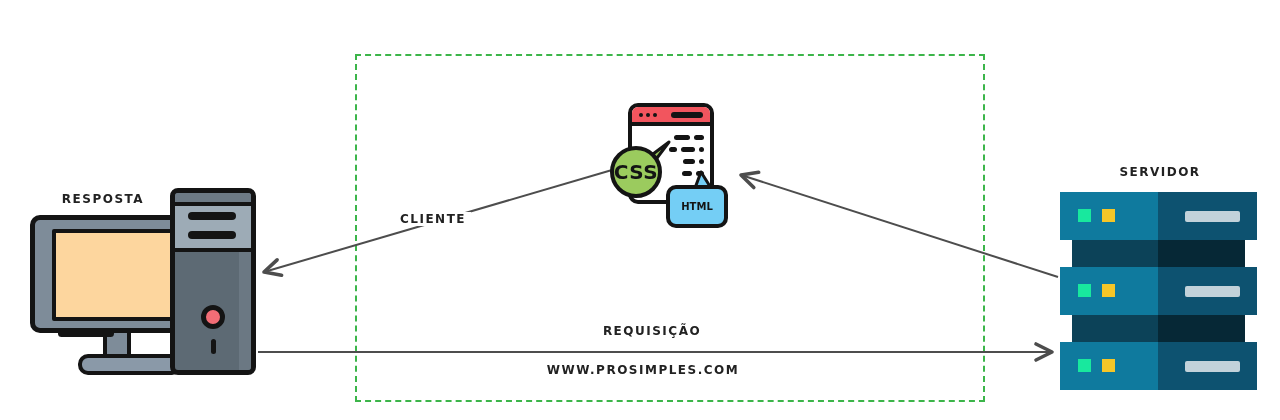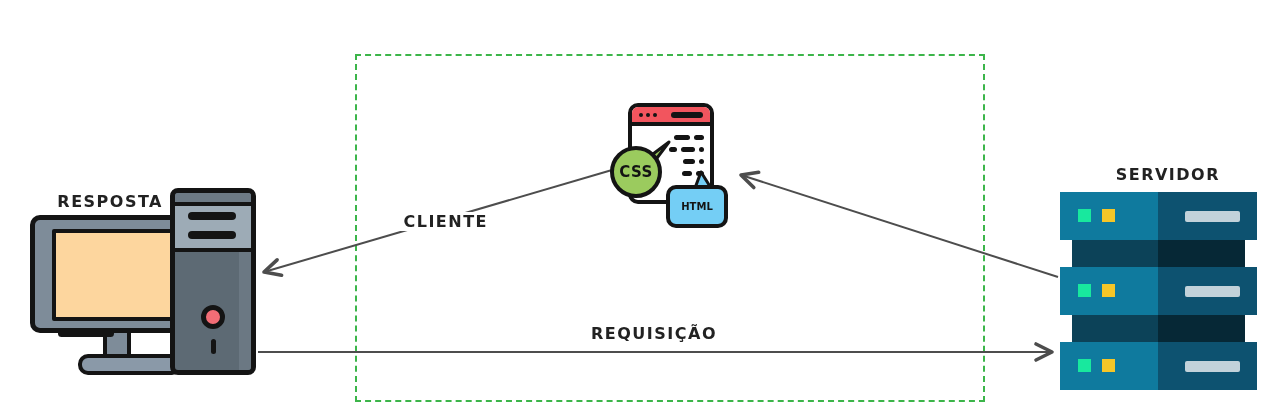--- a/index.html
+++ b/index.html
@@ -28,23 +28,23 @@
     text-align: center;
     color: #3aa84f;
     font-size: 13px;
     font-weight: 700;
     letter-spacing: 2px;
   }
 
   
   .hand-label {
     position: absolute;
-    text-align: right;
+    text-align: center;
     color: #222222;
-    font-size: 16px;
+    font-size: 12px;
     font-weight: 600;
     letter-spacing: 1.5px;
     white-space: nowrap;
   }
   .on-line { background: #ffffff; padding: 0 5px; }
 
   
   svg.arrows {
     position: absolute;
     left: 0; top: 0;
@@ -196,21 +196,21 @@
 
   .tail-svg { position: absolute; }
   .css-tail { left: 646px; top: 138px; z-index: 3; }
   .css-bubble {
     position: absolute;
     left: 610px; top: 146px; width: 52px; height: 52px;
     background: #9bcb5e;
     border: 4px solid #141414;
     border-radius: 50%;
     display: flex; align-items: center; justify-content: center;
-    font-size: 15px; font-weight: 800; color: #141414;
+    font-size: 20px; font-weight: 800; color: #141414;
     letter-spacing: 0.5px;
     z-index: 4;
   }
   .html-tail { left: 692px; top: 169px; z-index: 5; }
   .html-badge {
     position: absolute;
     left: 666px; top: 185px; width: 62px; height: 43px;
     background: #74cef5;
     border: 4px solid #141414;
     border-radius: 10px;
@@ -243,20 +243,21 @@
     <line x1="1058" y1="277" x2="741" y2="175" stroke="#4d4d4d" stroke-width="2" marker-end="url(#arrow)"></line>
     <line x1="258" y1="352" x2="1052" y2="352" stroke="#4d4d4d" stroke-width="2" marker-end="url(#arrow)"></line>
   </svg>
 
   <div class="hand-label response-label">
     <span class="on-line">CLIENTE</span>
   </div>
   <div class="hand-label request-label">
     <span class="on-line">REQUISIÇÃO</span>
   </div>
+  <div class="hand-label request-url">WWW.PROSIMPLES.COM</div>
 
   <div class="hand-label client-label">RESPOSTA</div>
   <div>
     <div class="monitor-frame"></div>
     <div class="monitor-screen">
       <div class="screen-shade"></div>
     </div>
     <div class="monitor-chin-bar"></div>
     <div class="stand-neck"></div>
     <div class="stand-base"></div>

